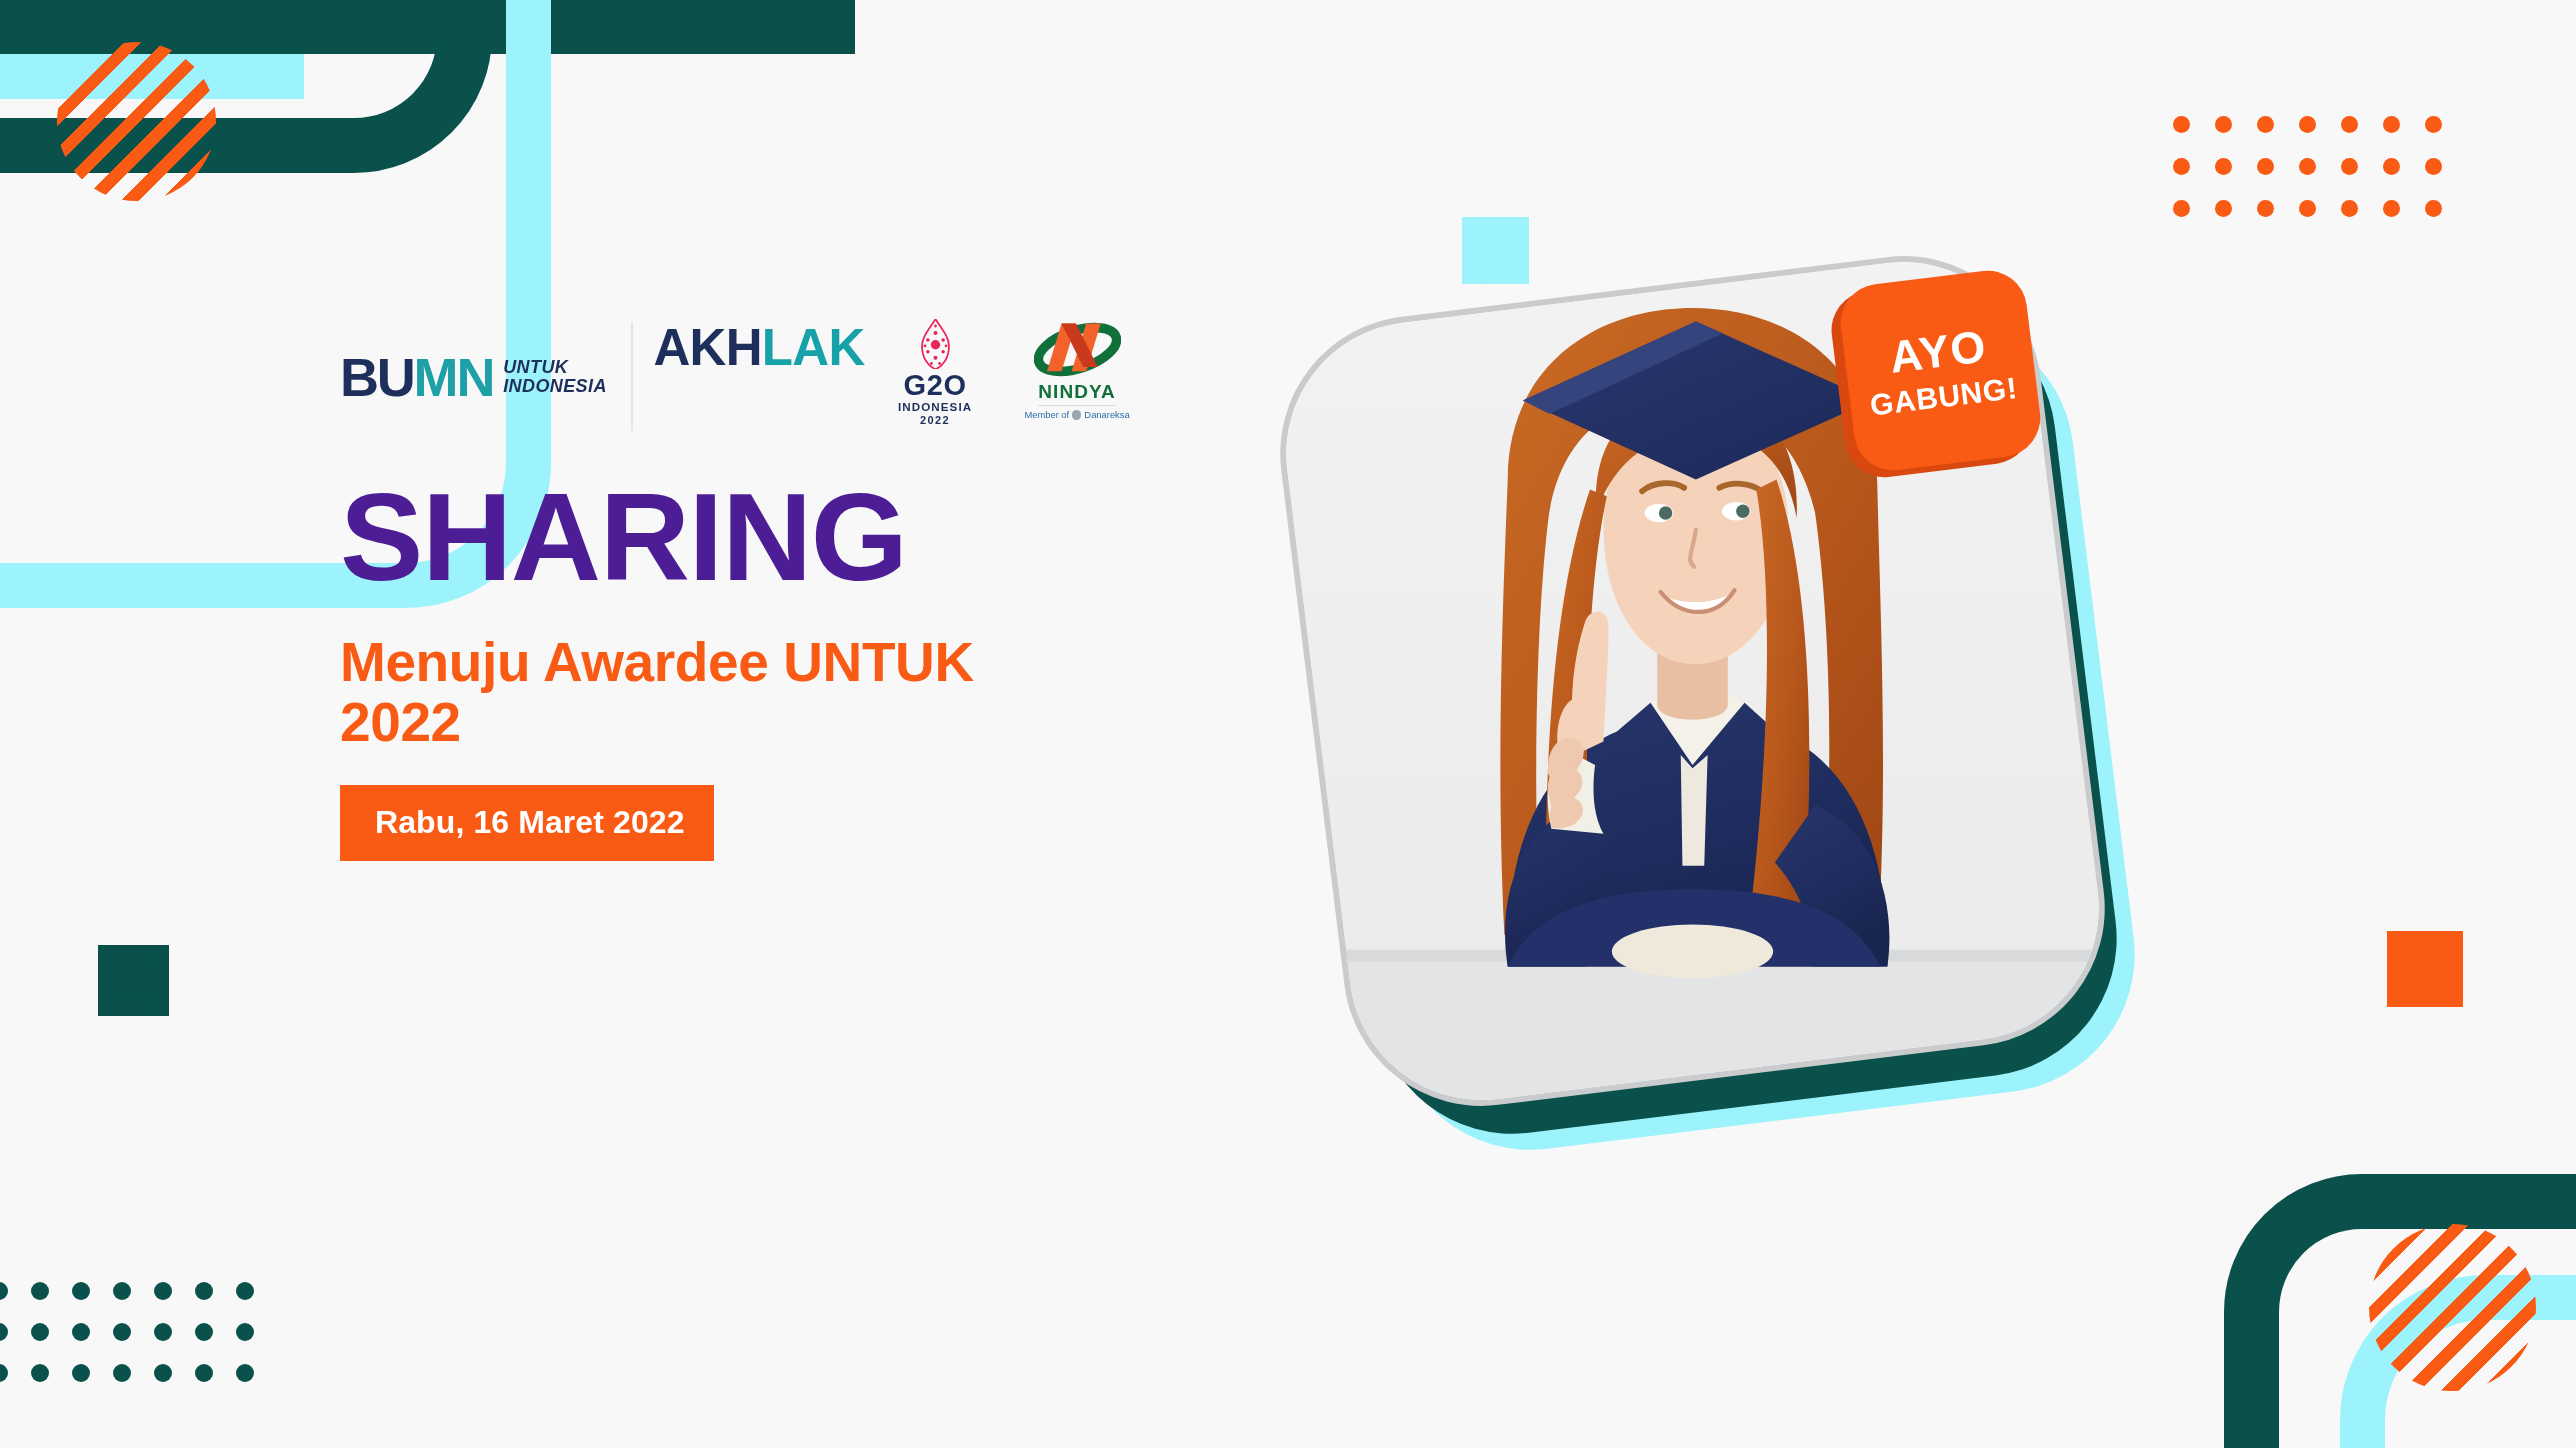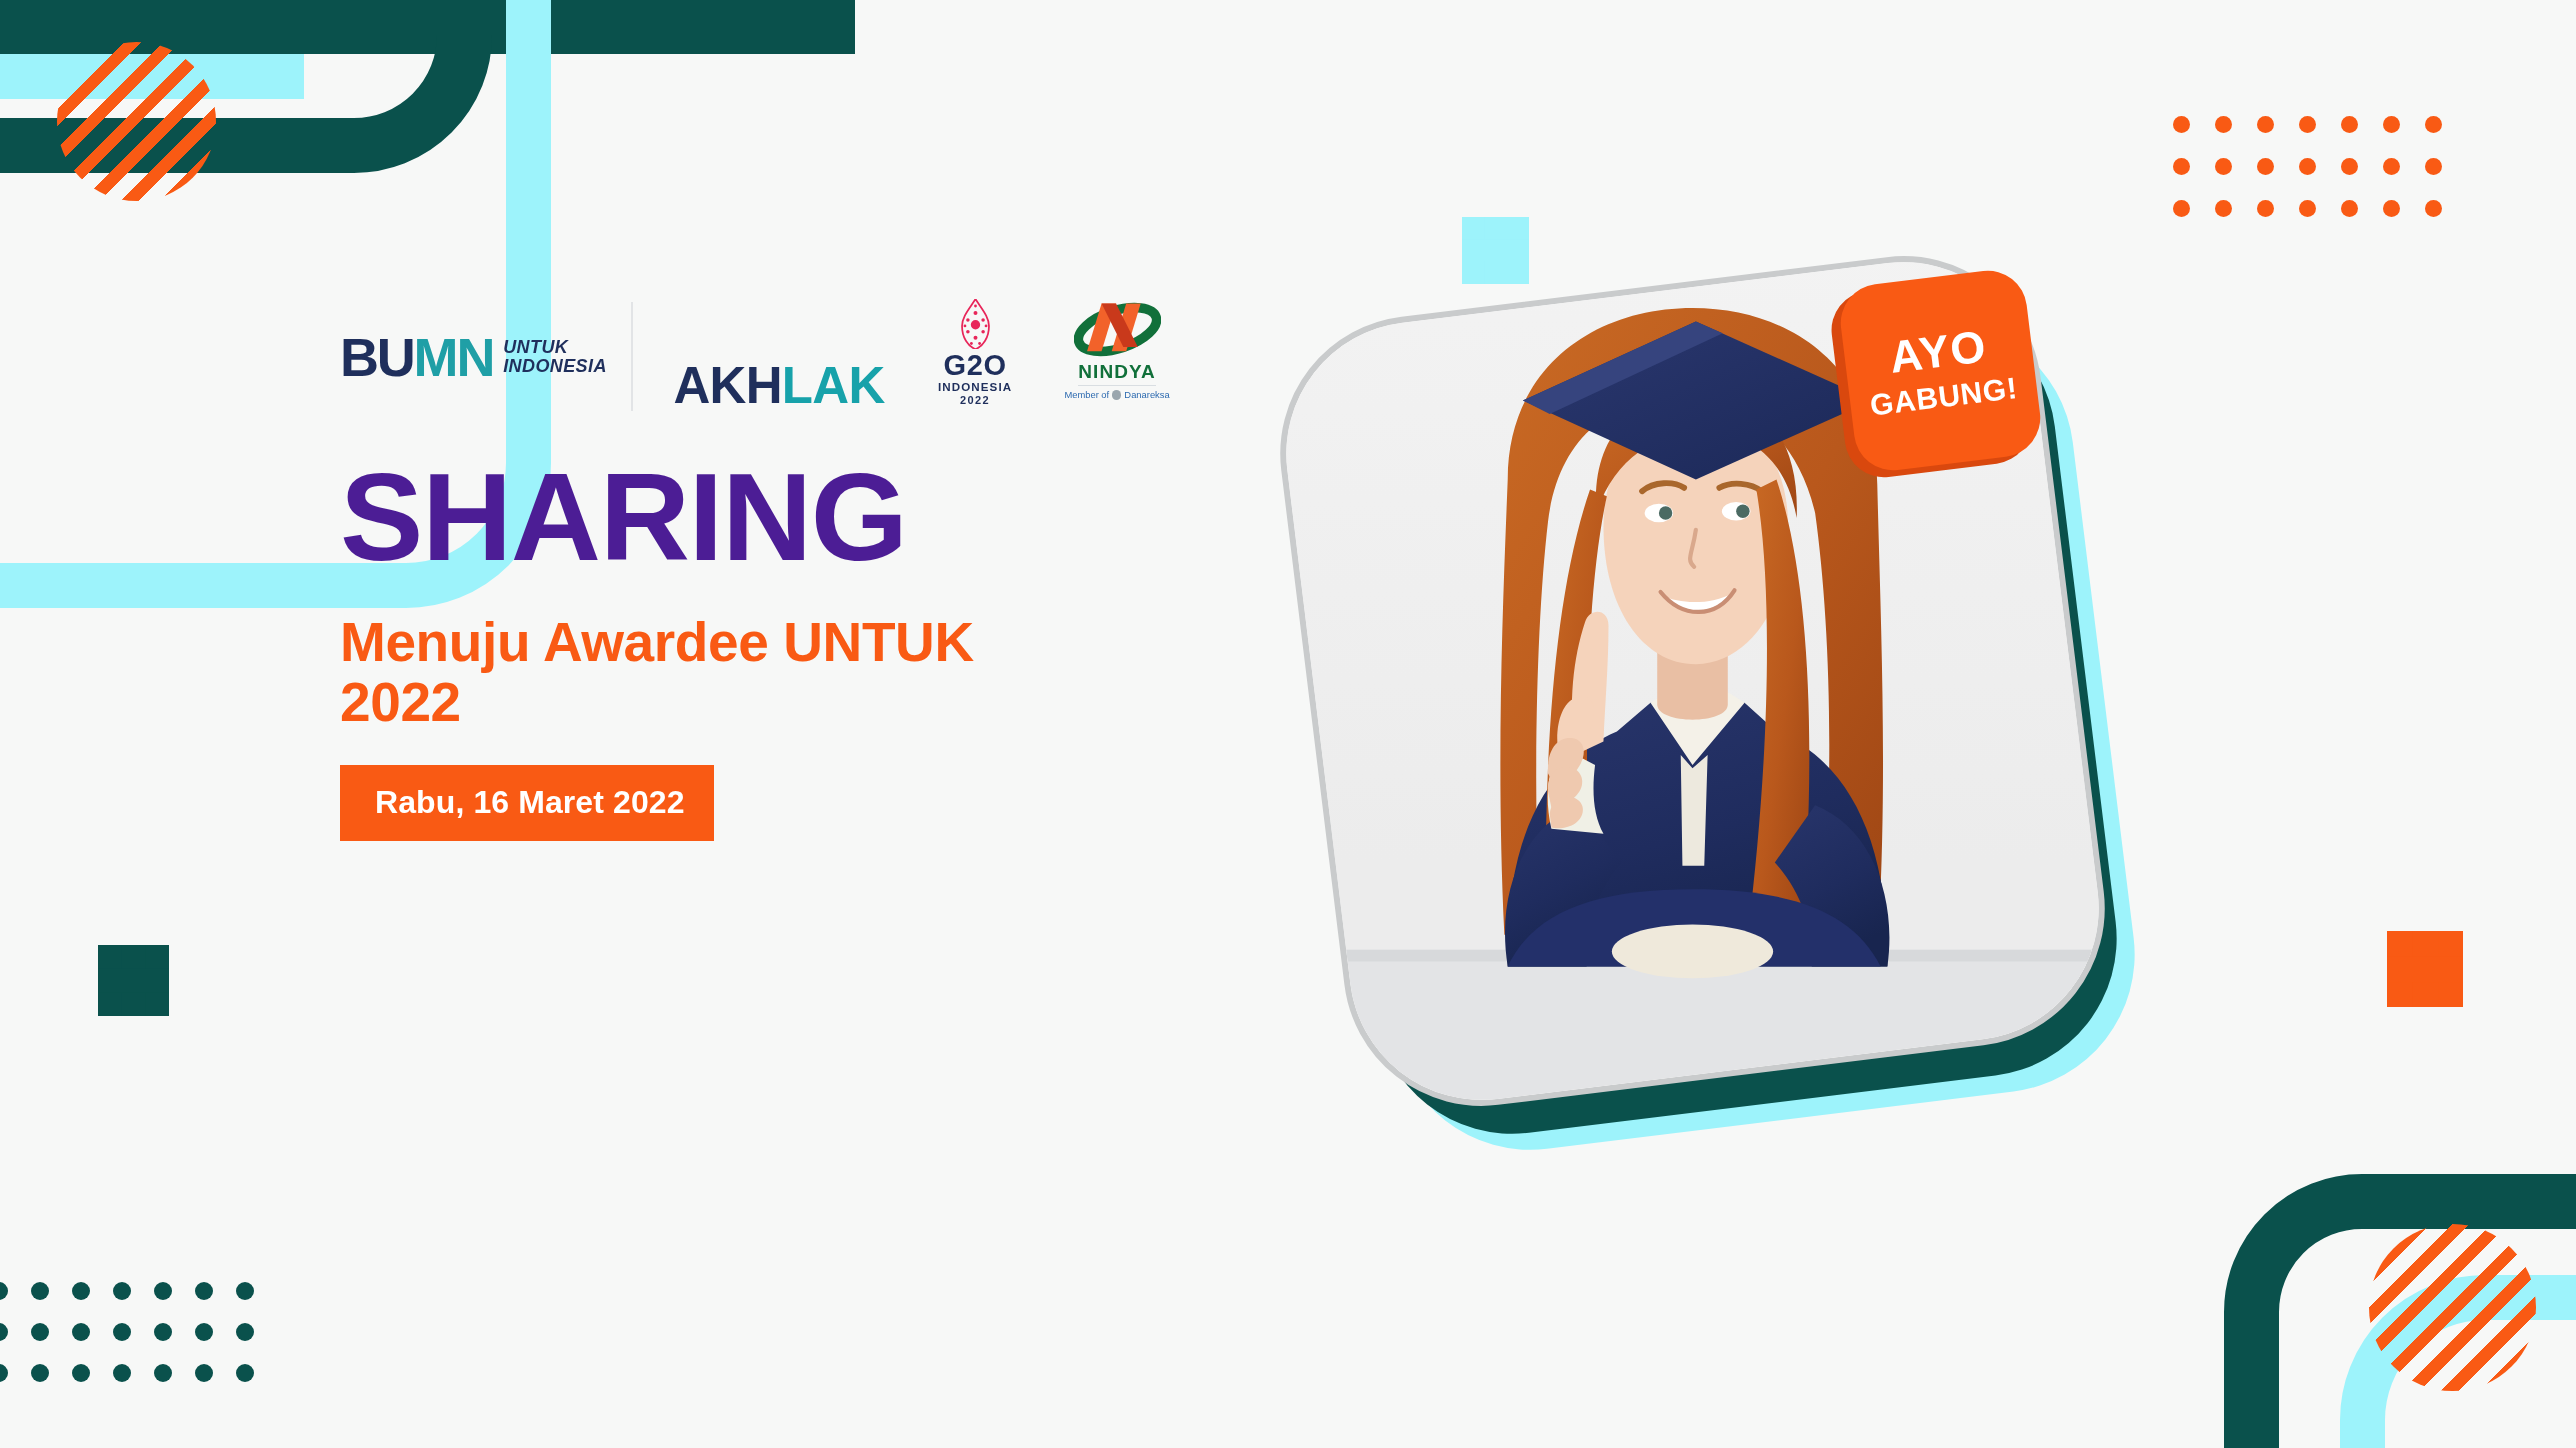--- a/index.html
+++ b/index.html
@@ -61,32 +61,32 @@
   .plus{position:absolute;}
   .plus::before,.plus::after{content:"";position:absolute;background:inherit;}
   .plus::before{left:50%;top:0;width:34%;height:100%;transform:translateX(-50%);}
   .plus::after{top:50%;left:0;height:34%;width:100%;transform:translateY(-50%);}
 
   .plus-teal-left{left:98px;top:945px;width:71px;height:71px;background:#0A514C;}
   .plus-cyan-top{left:1462px;top:217px;width:67px;height:67px;background:#9DF3FB;}
   .plus-orange-right{left:2387px;top:931px;width:76px;height:76px;background:#F95A14;}
 
   
-  .content{position:absolute;left:340px;top:302px;width:877px;}
+  .content{position:absolute;left:340px;top:322px;width:877px;}
 
   .logo-row{display:flex;align-items:flex-end;gap:0;height:109px;}
 
   .logo-bumn{display:flex;align-items:center;gap:10px;height:100%;
              padding-right:24.6px;border-right:2.2px solid #E2E4E6;}
   .bumn-word{font-size:54px;font-weight:bold;letter-spacing:-2.2px;line-height:1;}
   .bumn-word .b1{color:#1F2F5C;}
   .bumn-word .b2{color:#1F9FA6;}
   .bumn-sub{font-size:18px;font-weight:bold;color:#1F2F5C;line-height:1.05;letter-spacing:0.4px;font-style:italic;}
 
-  .logo-akhlak{padding:0 40px;height:100%;display:flex;align-items:flex-end;}
+  .logo-akhlak{padding:0 20px;height:100%;display:flex;align-items:flex-start;}
   .akhlak-word{font-size:51px;font-weight:bold;letter-spacing:-0.7px;line-height:1;}
   .akhlak-word .a1{color:#1F2F5C;}
   .akhlak-word .a2{color:#17A2AA;}
 
   .logo-g20{width:101px;height:100%;display:flex;flex-direction:column;
             align-items:center;justify-content:flex-end;padding-bottom:2.9px;}
   .g20-orn{width:45px;height:62px;}
   .g20-title{font-size:29px;font-weight:bold;color:#1F2F5C;line-height:1;margin-top:1.4px;letter-spacing:0.7px;}
   .g20-sub{font-size:11.6px;font-weight:bold;color:#1F2F5C;letter-spacing:1.1px;line-height:1.25;}
   .g20-yr{font-size:11px;font-weight:bold;color:#1F2F5C;letter-spacing:1.4px;line-height:1.25;}

